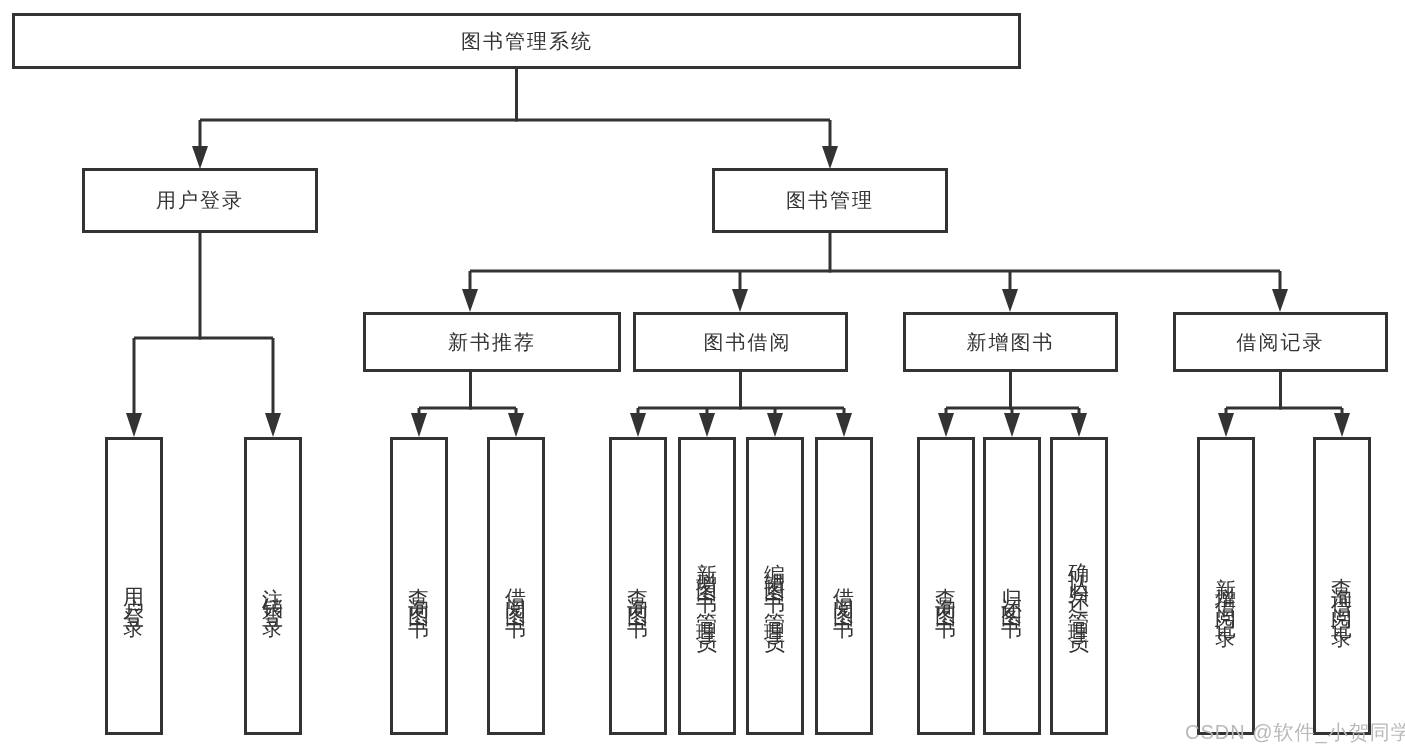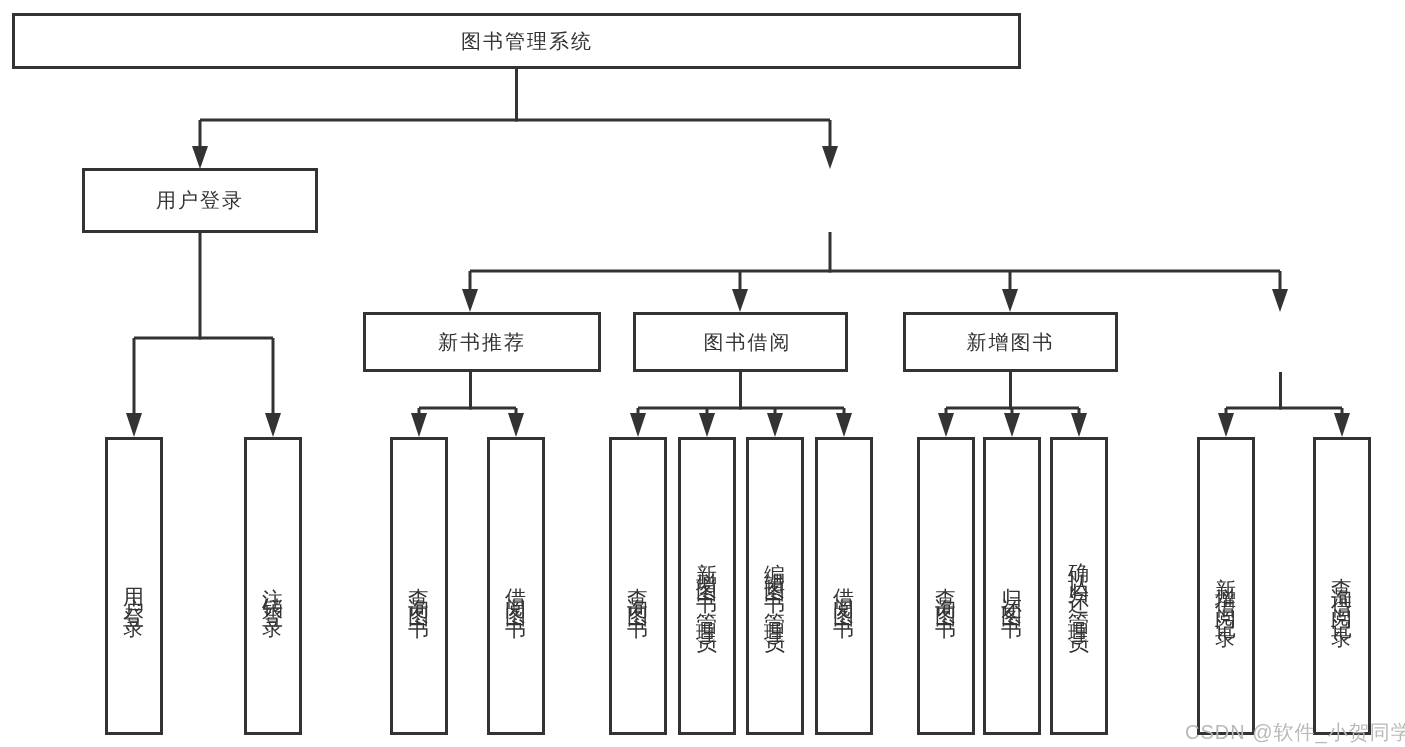--- a/index.html
+++ b/index.html
@@ -133,30 +133,36 @@
     </g>
   </svg>
 
   <div class="hbox" style="left:12px;top:13px;width:1009px;height:56px;padding-left:21px;">
     <span>图书管理系统</span>
   </div>
 
   <div class="hbox" style="left:82px;top:168px;width:236px;height:65px;">
     <span>用户登录</span>
   </div>
-
-  <div class="hbox" style="left:363px;top:312px;width:238px;height:60px;">
+  <div class="hbox" style="left:712px;top:168px;width:236px;height:65px;">
+    <span>图书管理</span>
+  </div>
+
+  <div class="hbox" style="left:363px;top:312px;width:258px;height:60px;">
     <span>新书推荐</span>
   </div>
   <div class="hbox" style="left:633px;top:312px;width:215px;height:60px;padding-left:14px;">
     <span>图书借阅</span>
   </div>
   <div class="hbox" style="left:903px;top:312px;width:215px;height:60px;">
     <span>新增图书</span>
   </div>
+  <div class="hbox" style="left:1173px;top:312px;width:215px;height:60px;">
+    <span>借阅记录</span>
+  </div>
 
   <div class="vbox" style="left:105px;">
     <span class="vtext">用户登录</span>
   </div>
   <div class="vbox" style="left:244px;">
     <span class="vtext">注销登录</span>
   </div>
 
   <div class="vbox" style="left:390px;">
     <span class="vtext">查询图书</span>

